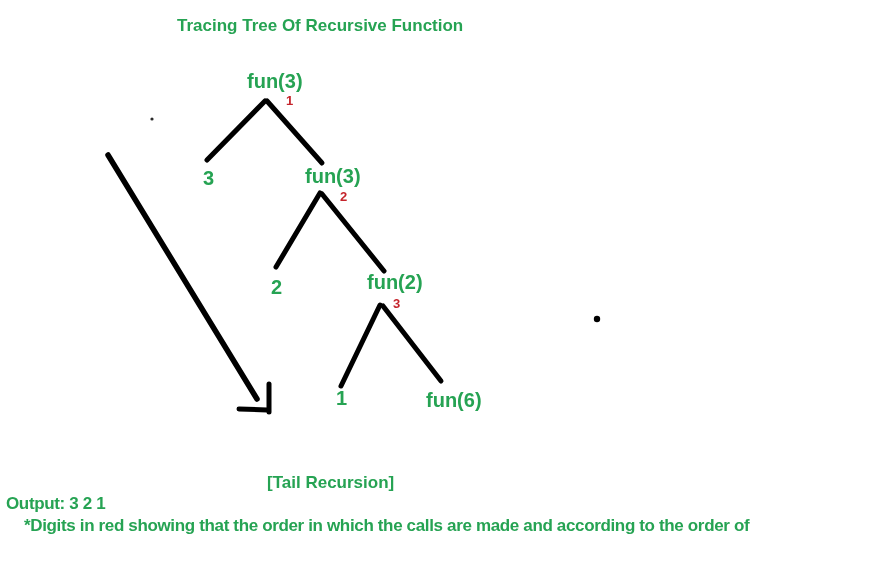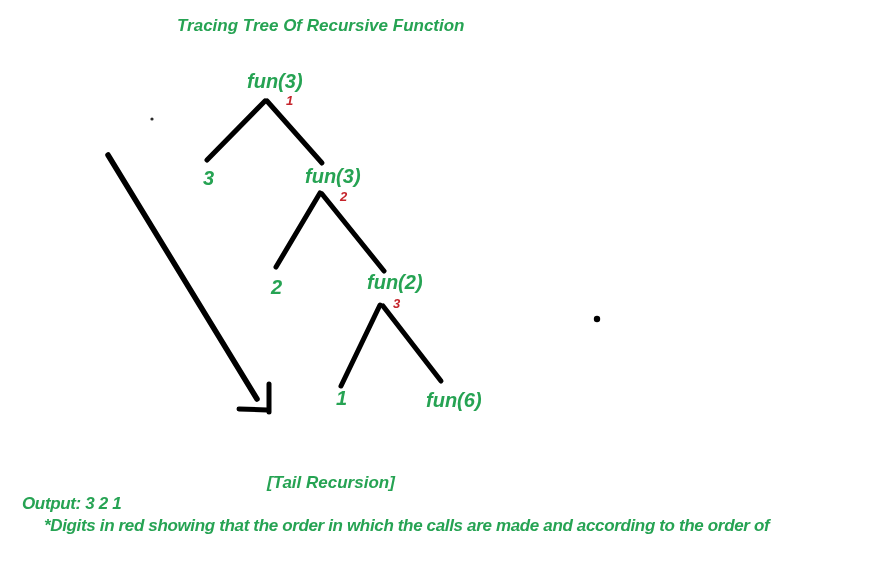--- a/index.html
+++ b/index.html
@@ -9,21 +9,20 @@
     --bg:#ffffff;
   }
   html,body{margin:0;padding:0;background:#fff;}
   .canvas{
     position:relative;
     width:879px;height:574px;
     background:var(--bg);
     font-family:"Liberation Sans","DejaVu Sans",sans-serif;
     font-weight:700;
     overflow:hidden;
-    font-style:italic;
   }
   .canvas svg{position:absolute;left:0;top:0;}
   .title{
     position:absolute;left:177px;top:16px;
     font-size:17px;color:var(--green);white-space:nowrap;
   }
   .node{
     position:absolute;font-size:20px;line-height:20px;
     color:var(--green);white-space:nowrap;
   }
@@ -32,22 +31,22 @@
     color:var(--red);white-space:nowrap;
   }
   .caption{
     position:absolute;left:267px;top:452px;
     font-size:17px;color:var(--green);white-space:nowrap;margin-top:21px;
   }
   .footer-line{
     position:absolute;font-size:17px;line-height:20px;
     color:var(--green);white-space:nowrap;letter-spacing:-0.35px;
   }
-  .fl-output{left:22px;top:494px;text-align:center;}
-  .fl-note1{left:24px;top:516px;margin-left:20px;}
+  .fl-output{left:6px;top:494px;text-align:center;}
+  .fl-note1{left:24px;top:516px;}
   .fl-note2{left:22px;top:539px;}
 </style>
 </head>
 <body>
 
 <div class="canvas">
 
   <svg width="879" height="574" viewBox="0 0 879 574">
 
     <line x1="265" y1="101" x2="207" y2="160" stroke="#000" stroke-width="5" stroke-linecap="round"></line>

